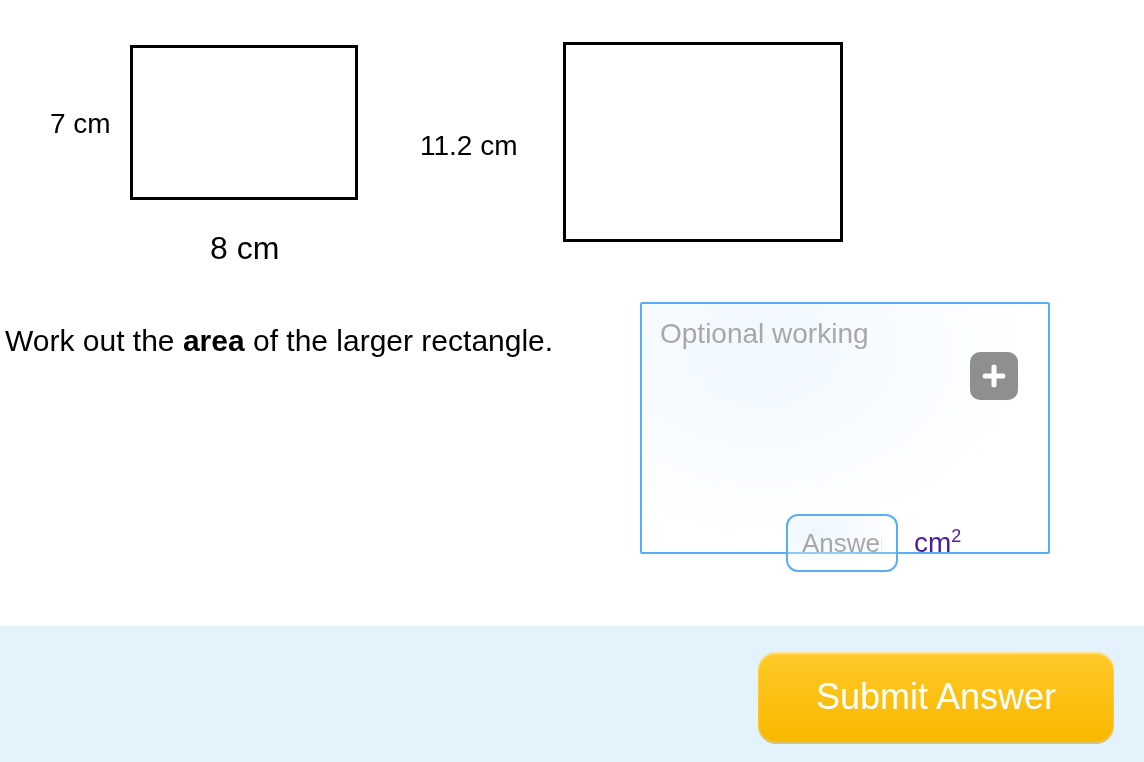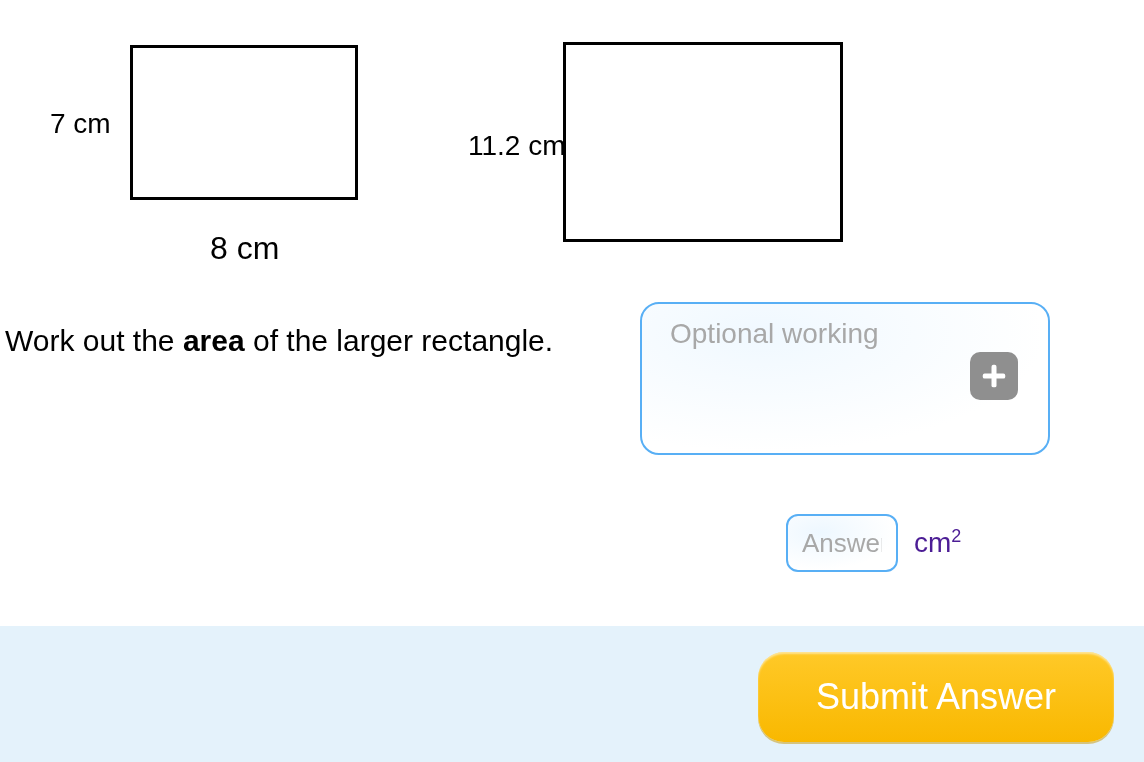--- a/index.html
+++ b/index.html
@@ -49,21 +49,20 @@
       width: 280px;
       height: 200px;
       border: 3px solid #000;
     }
     .label-11cm {
       position: absolute;
       left: 420px;
       top: 130px;
       font-size: 28px;
       color: #000;
-      margin-left: 48px;
     }
     .question-row {
       position: absolute;
       left: 5px;
       top: 310px;
       width: 1100px;
       display: flex;
       align-items: flex-start;
     }
     .question-text {
@@ -73,24 +72,24 @@
       padding-top: 10px;
     }
     .question-text b {
       font-weight: bold;
     }
     .working-box {
       position: absolute;
       left: 640px;
       top: 302px;
       width: 410px;
-      height: 153px;
+      height: 252px;
       border: 2px solid #58aff5;
-      border-radius: 19px;
-      padding: 14px 28px;
+      border-radius: 2px;
+      padding: 14px 18px;
       font-size: 28px;
       color: #a8a8a8;
       resize: none;
       outline: none;
       font-family: inherit;
       background: radial-gradient(ellipse at 30% 20%, rgba(230,244,255,0.6), rgba(255,255,255,0.2) 70%);
     }
     .working-box::placeholder {
       color: #a8a8a8;
     }
@@ -150,21 +149,21 @@
       background: #e4f2fb;
     }
     .submit-button {
       position: absolute;
       right: 30px;
       bottom: 20px;
       width: 356px;
       height: 90px;
       background: linear-gradient(to bottom, #ffc928, #f9b800);
       border: none;
-      border-radius: 26px;
+      border-radius: 18px;
       color: #fff;
       font-size: 36px;
       font-family: inherit;
       cursor: pointer;
       box-shadow: 0 2px 0 rgba(200,150,0,0.5), inset 0 2px 2px rgba(255,255,255,0.5);
     }
   </style>
 </head>
 <body>
 

